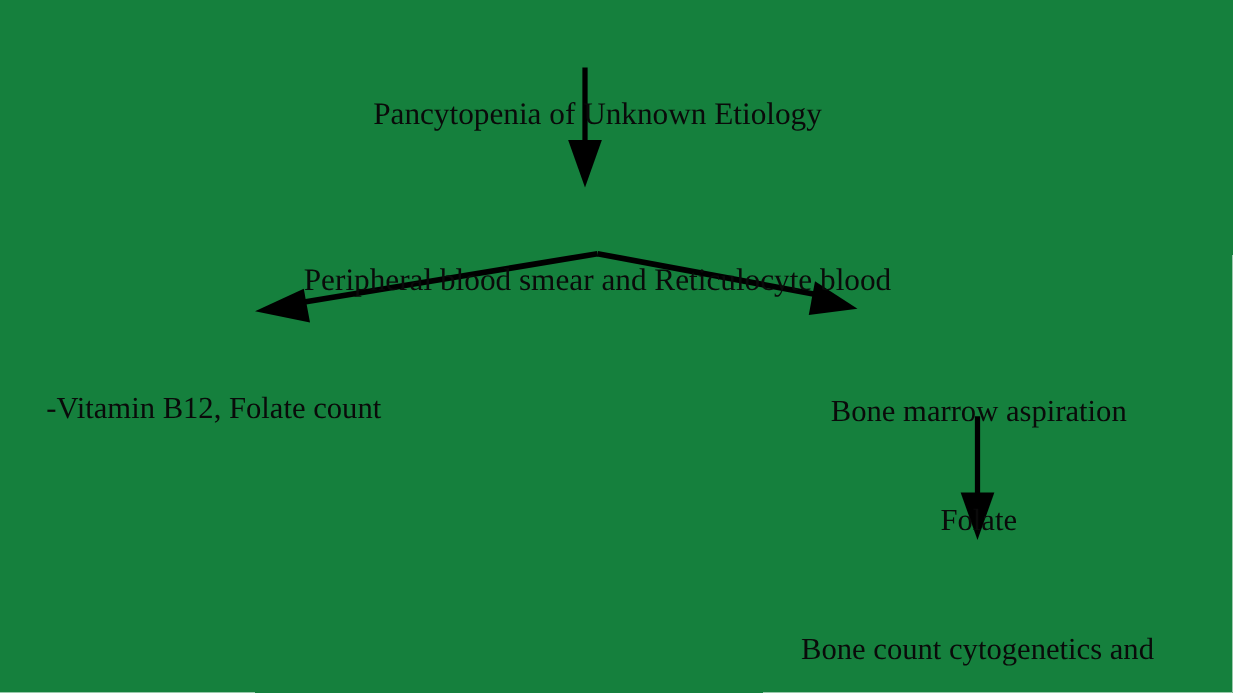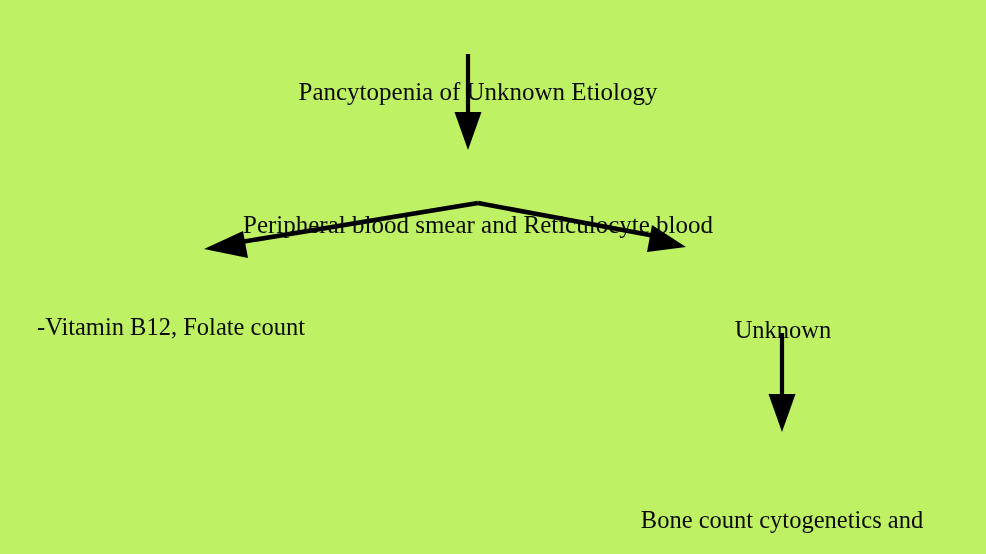--- a/index.html
+++ b/index.html
@@ -4,21 +4,21 @@
 <style>
   html, body {
     margin: 0;
     padding: 0;
     background: #ffffff;
   }
   #canvas {
     position: relative;
     width: 986px;
     height: 554px;
-    background: #bef264;
+    background: #15803d;
     overflow: hidden;
     font-family: "Liberation Serif", "DejaVu Serif", serif;
     color: #000000;
   }
   #arrow-layer {
     position: absolute;
     left: 0;
     top: 0;
     width: 986px;
     height: 554px;
@@ -107,21 +107,22 @@
   </div>
 
   <div class="node" id="node-labs">
     <span class="node-line">-Vitamin B12, Folate count</span>
     
     
     
   </div>
 
   <div class="node" id="node-bma">
-    <span class="node-line">Unknown</span>
+    <span class="node-line">Bone marrow aspiration</span>
+    <span class="node-line">Folate</span>
   </div>
 
   <div class="node" id="node-cyto">
     <span class="node-line">Bone count cytogenetics and</span>
     
   </div>
 
 </div>
 
 </body></html>

